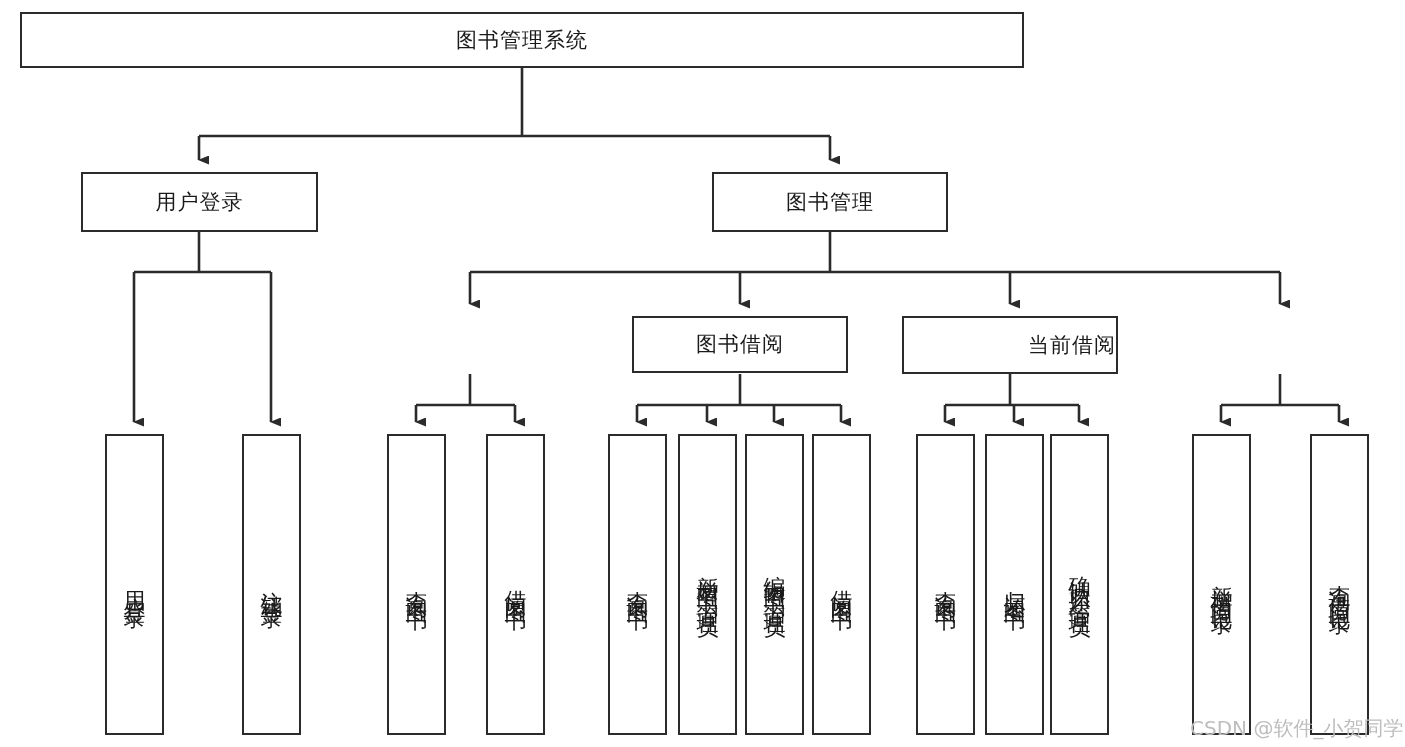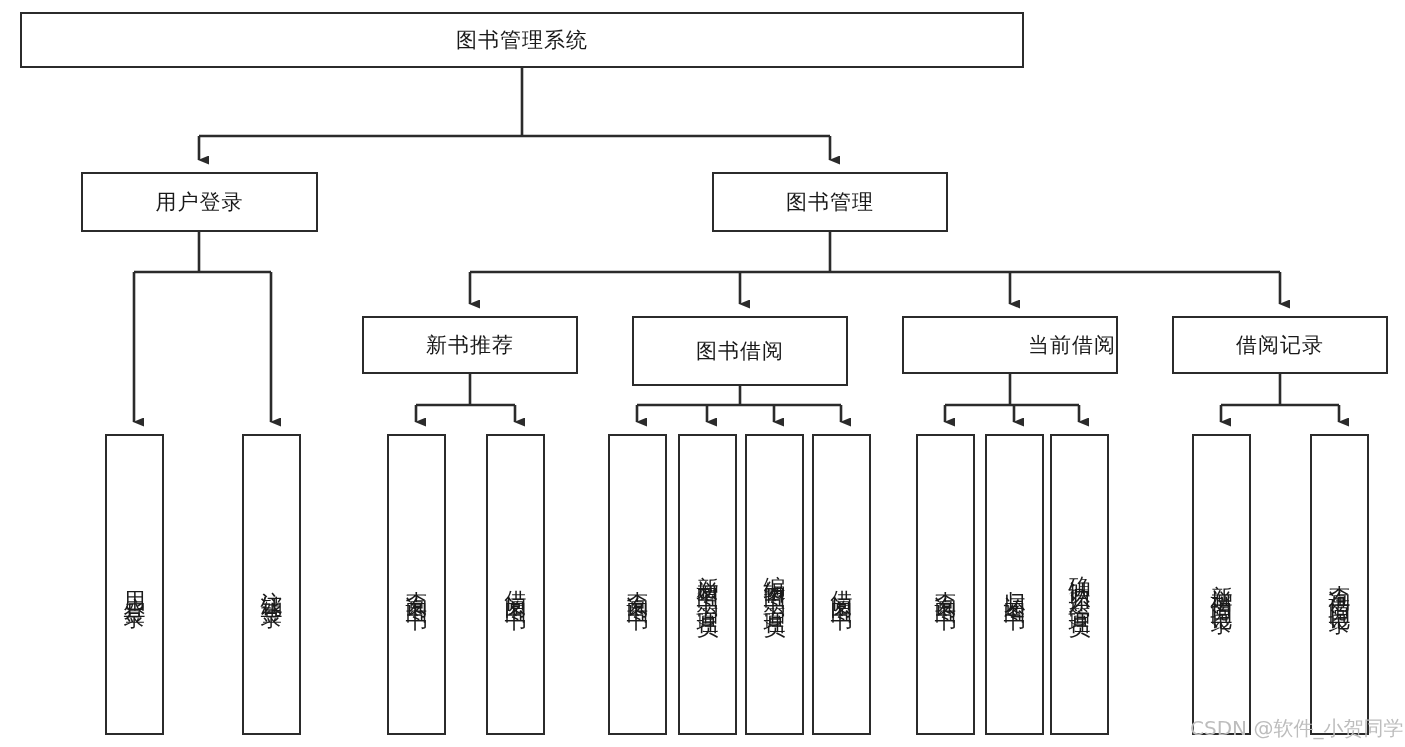--- a/index.html
+++ b/index.html
@@ -124,31 +124,25 @@
     <span class="lbl">图书管理系统</span>
   </div>
 
   <div class="node horiz" id="n-l2-0" style="left: 81px; top: 172px; width: 237px; height: 60px;">
     <span class="lbl">用户登录</span>
   </div>
   <div class="node horiz" id="n-l2-1" style="left: 712px; top: 172px; width: 236px; height: 60px;">
     <span class="lbl">图书管理</span>
   </div>
 
-  <div class="node horiz" id="n-l3-0" style="left: 362px; top: 316px; width: 216px; height: 58px;">
-    <span class="lbl">新书推荐</span>
-  </div>
-  <div class="node horiz" id="n-l3-1" style="left: 632px; top: 316px; width: 216px; height: 70px;">
+  <div class="node horiz" id="n-l3-1" style="left: 632px; top: 316px; width: 216px; height: 57px;">
     <span class="lbl">图书借阅</span>
   </div>
   <div class="node horiz" id="n-l3-2" style="left: 902px; top: 316px; width: 216px; height: 58px; justify-content: flex-end;">
     <span class="lbl">当前借阅</span>
-  </div>
-  <div class="node horiz" id="n-l3-3" style="left: 1172px; top: 316px; width: 216px; height: 58px;">
-    <span class="lbl">借阅记录</span>
   </div>
 
   <div class="node vert" id="n-lf-0" style="left: 105px; top: 434px; width: 59px; height: 301px;">
     <span class="lbl">用户登录</span>
   </div>
   <div class="node vert" id="n-lf-1" style="left: 242px; top: 434px; width: 59px; height: 301px;">
     <span class="lbl">注销登录</span>
   </div>
   <div class="node vert" id="n-lf-2" style="left: 387px; top: 434px; width: 59px; height: 301px;">
     <span class="lbl">查询图书</span>

